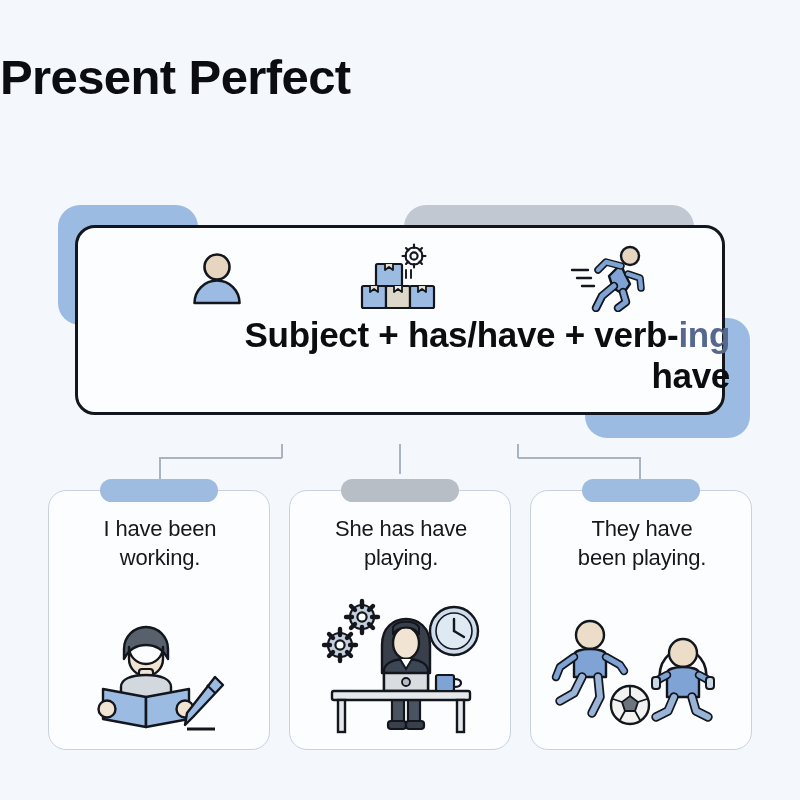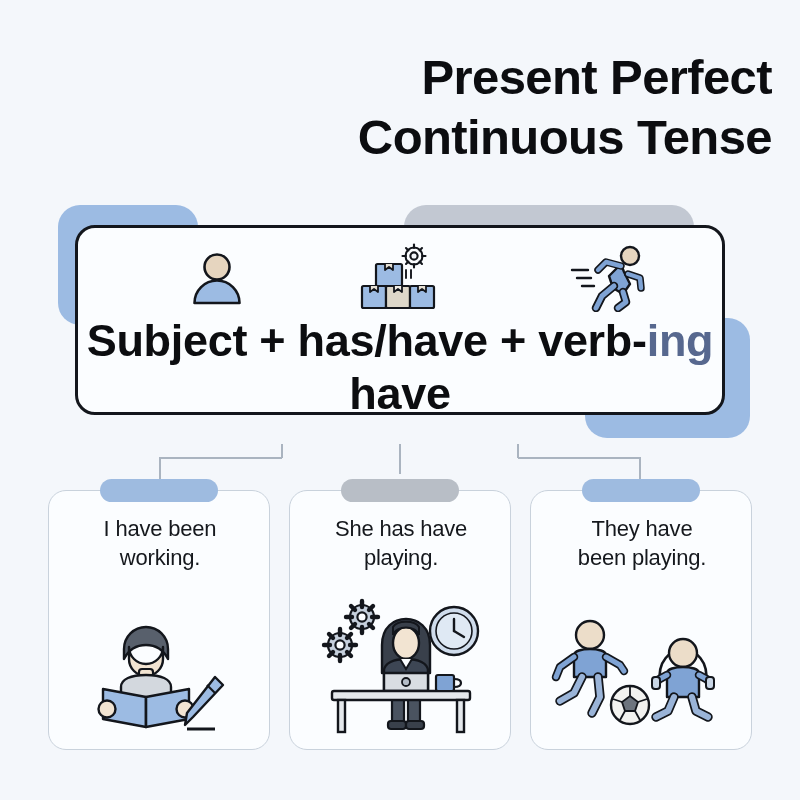--- a/index.html
+++ b/index.html
@@ -15,21 +15,21 @@
     font-family: "Liberation Sans", sans-serif;
     position: relative;
   }
 
   
   #title-block {
     position: absolute;
     top: 48px;
     left: 0;
     width: 772px;
-    text-align: right;
+    text-align: left;
   }
   .title-line {
     font-size: 49px;
     font-weight: 700;
     color: #0c0d10;
     letter-spacing: -0.6px;
     line-height: 1.22;
     white-space: nowrap;
   }
 
@@ -63,24 +63,24 @@
     height: 72px;
   }
   .f-icon { position: absolute; }
   #icon-subject { left: 108px; top: 6px; }
   #icon-boxes   { left: 272px; top: 0px; }
   #icon-running { left: 490px; top: 2px; }
 
   #formula-text {
     position: absolute;
     top: 86px;
-    left: 0;
+    left: 8px;
     width: 100%;
-    text-align: center;
-    font-size: 45px;
+    text-align: right;
+    font-size: 35px;
     font-weight: 700;
     color: #0c0d10;
     line-height: 1.18;
     letter-spacing: -0.3px;
   }
   .ing { color: #57688f; }
   .plus { font-weight: 700; }
 
   
   #connectors {
@@ -141,21 +141,20 @@
     justify-content: center;
     align-items: flex-end;
     height: 150px;
   }
 </style>
 </head>
 <body>
 
 <div id="title-block">
   <div class="title-line">Present Perfect</div>
-  <div class="title-line">Continuous Tense</div>
 </div>
 
 <div class="deco" id="deco-left"></div>
 <div class="deco" id="deco-top"></div>
 <div class="deco" id="deco-right"></div>
 
 <div id="formula-box">
 
   <div id="formula-icons">
 

